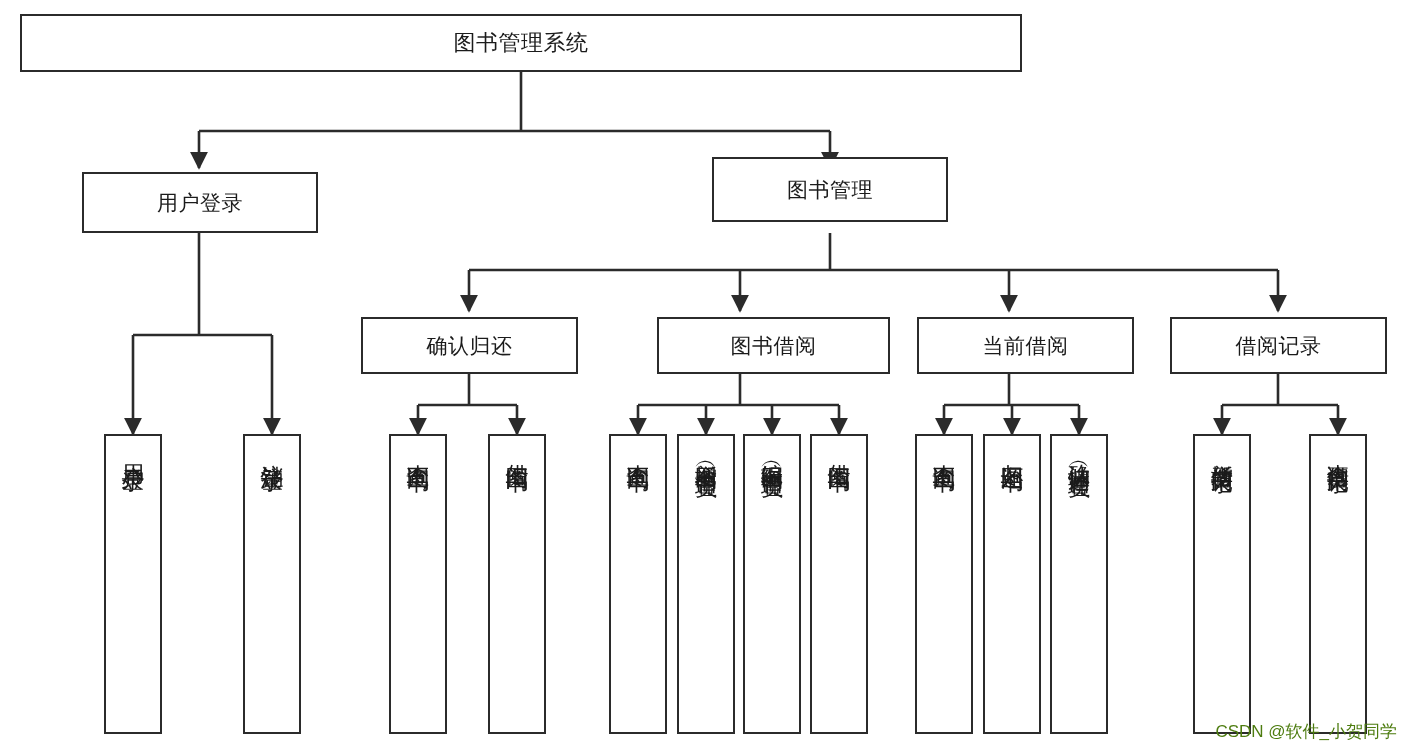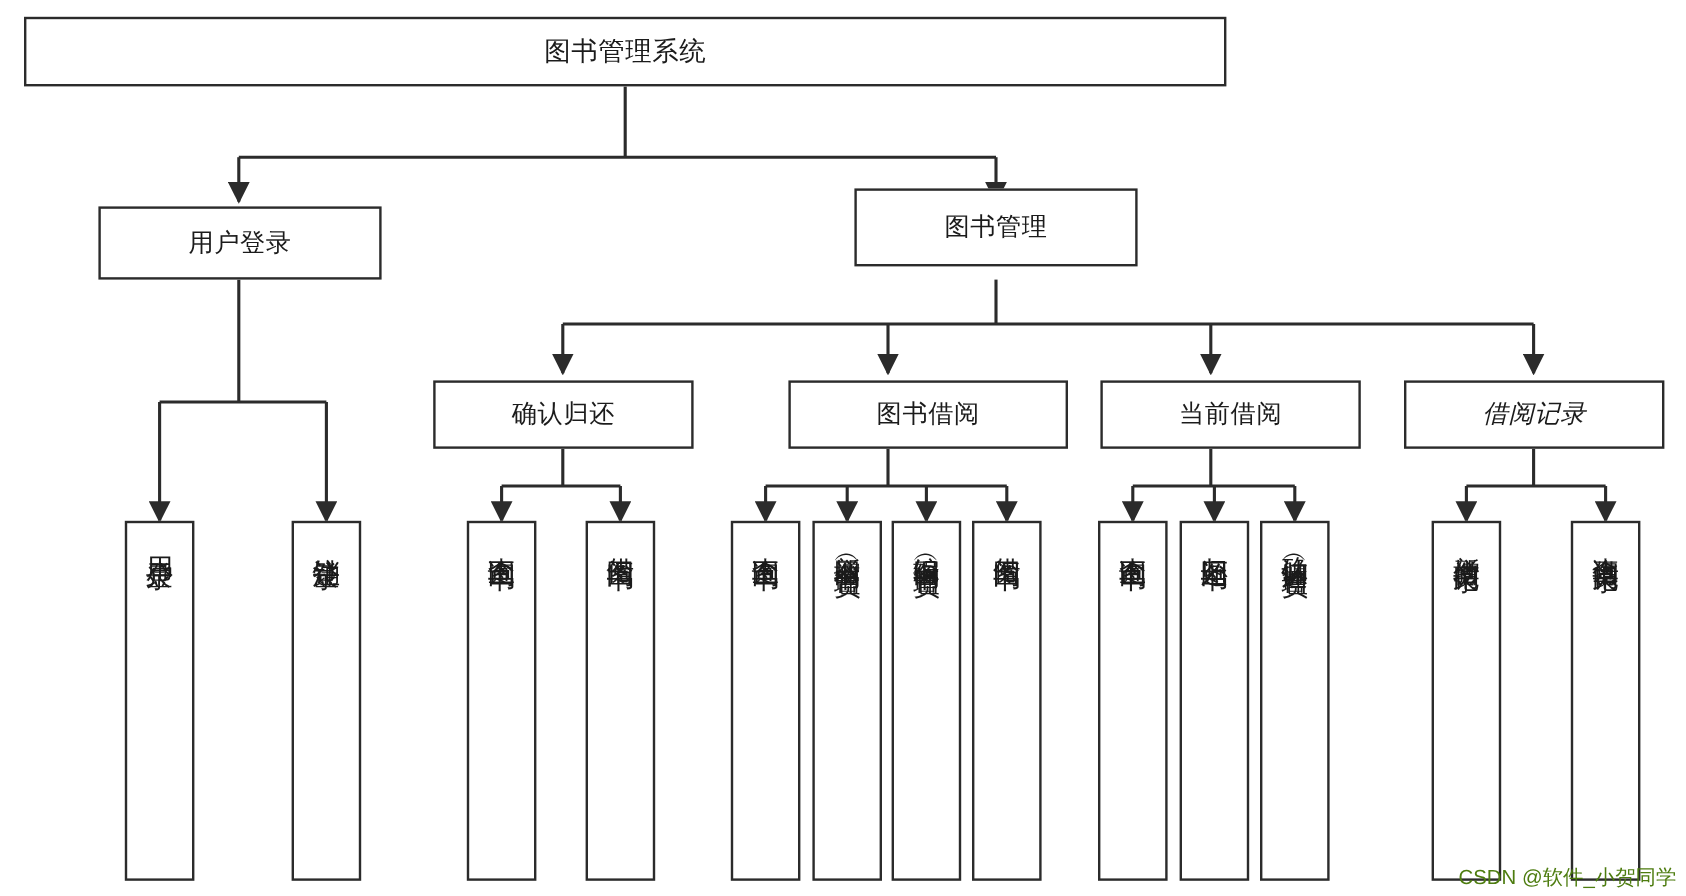--- a/index.html
+++ b/index.html
@@ -148,21 +148,21 @@
   </div>
 
   <div class="node h" style="left:657px; top:317px; width:233px; height:57px;">
     <span class="node-label">图书借阅</span>
   </div>
 
   <div class="node h" style="left:901px; top:317px; width:217px; height:57px;margin-left:16px;">
     <span class="node-label">当前借阅</span>
   </div>
 
-  <div class="node h" style="left:1170px; top:317px; width:217px; height:57px;font-style:italic;">
+  <div class="node h" style="left:1170px; top:317px; width:217px; height:57px;">
     <span class="node-label">借阅记录</span>
   </div>
 
   <div class="node v" style="left:104px; top:434px; width:58px; height:300px;">
     <span class="node-label">用户登录</span>
   </div>
   <div class="node v" style="left:243px; top:434px; width:58px; height:300px;">
     <span class="node-label">注销登录</span>
   </div>
 

